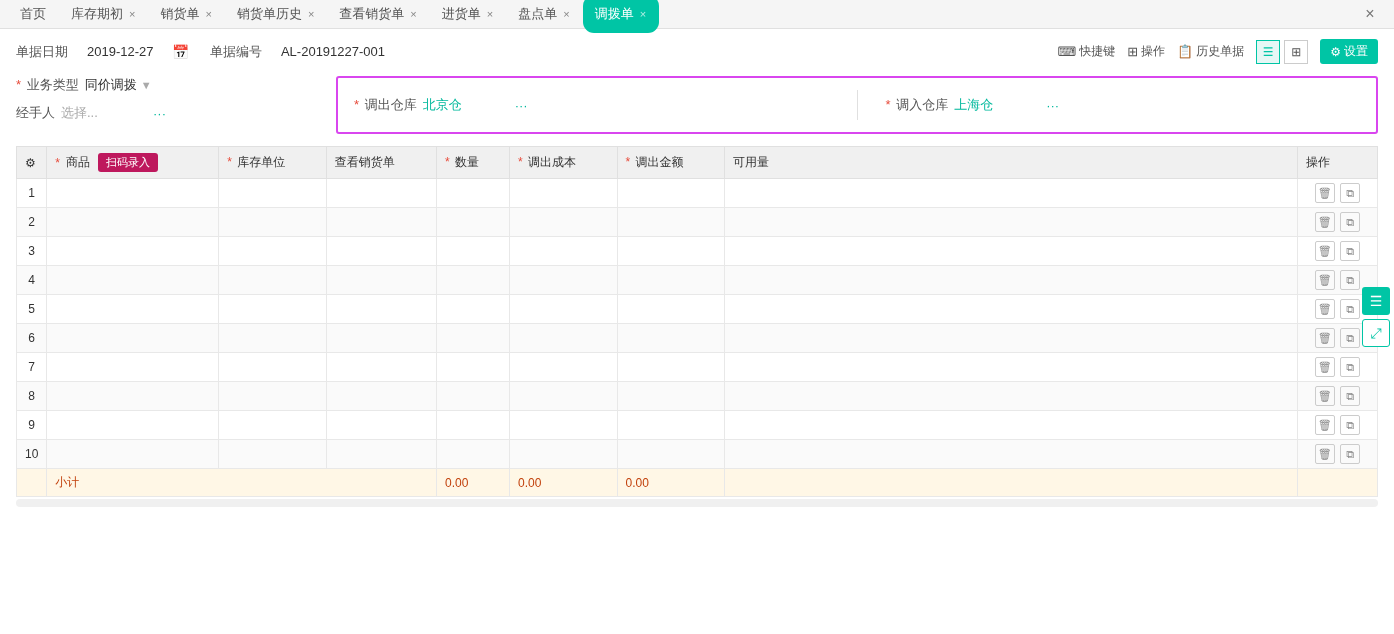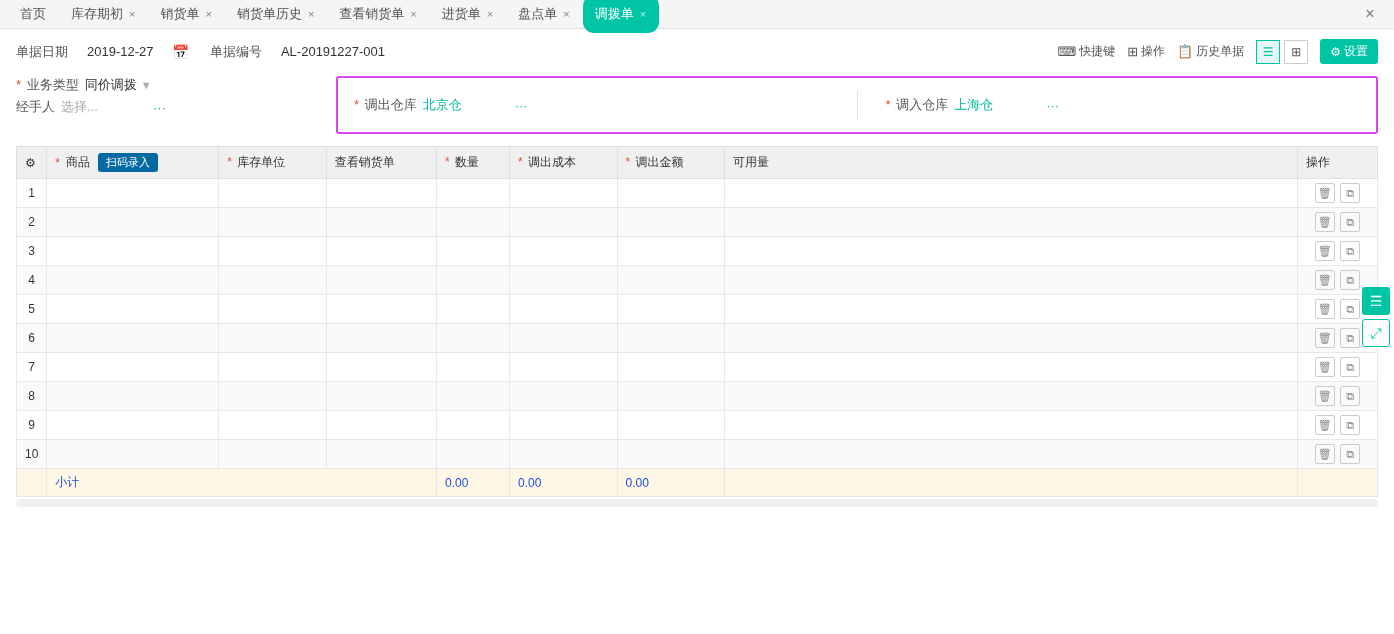--- a/index.html
+++ b/index.html
@@ -124,21 +124,21 @@
     
     .form-section {
       display: flex;
       gap: 20px;
       margin-bottom: 12px;
       align-items: flex-start;
     }
     .form-left {
       display: flex;
       flex-direction: column;
-      gap: 4px;
+      gap: 10px;
       min-width: 300px;
     }
     .form-right {
       flex: 1;
       border: 2px solid #d946ef;
       border-radius: 3px;
       padding: 12px 16px;
       display: flex;
       align-items: center;
       gap: 20px;
@@ -214,38 +214,38 @@
     .col-settings {
       width: 30px;
       text-align: center;
     }
     .col-op {
       width: 80px;
       text-align: center;
     }
     .subtotal-row td {
       background: #fff7e6 !important;
-      color: #1d4ed8;
+      color: #c2410c;
     }
     .op-btn {
       background: none;
       border: 1px solid #ccc;
       width: 20px;
       height: 20px;
       cursor: pointer;
       font-size: 11px;
       color: #888;
       display: inline-flex;
       align-items: center;
       justify-content: center;
       border-radius: 2px;
       margin: 0 1px;
     }
     .scan-btn {
-      background: #0369a1;
+      background: #be185d;
       color: #fff;
       border: none;
       padding: 2px 8px;
       border-radius: 3px;
       cursor: pointer;
       font-size: 11px;
       margin-left: 4px;
     }
     .th-product {
       display: flex;

